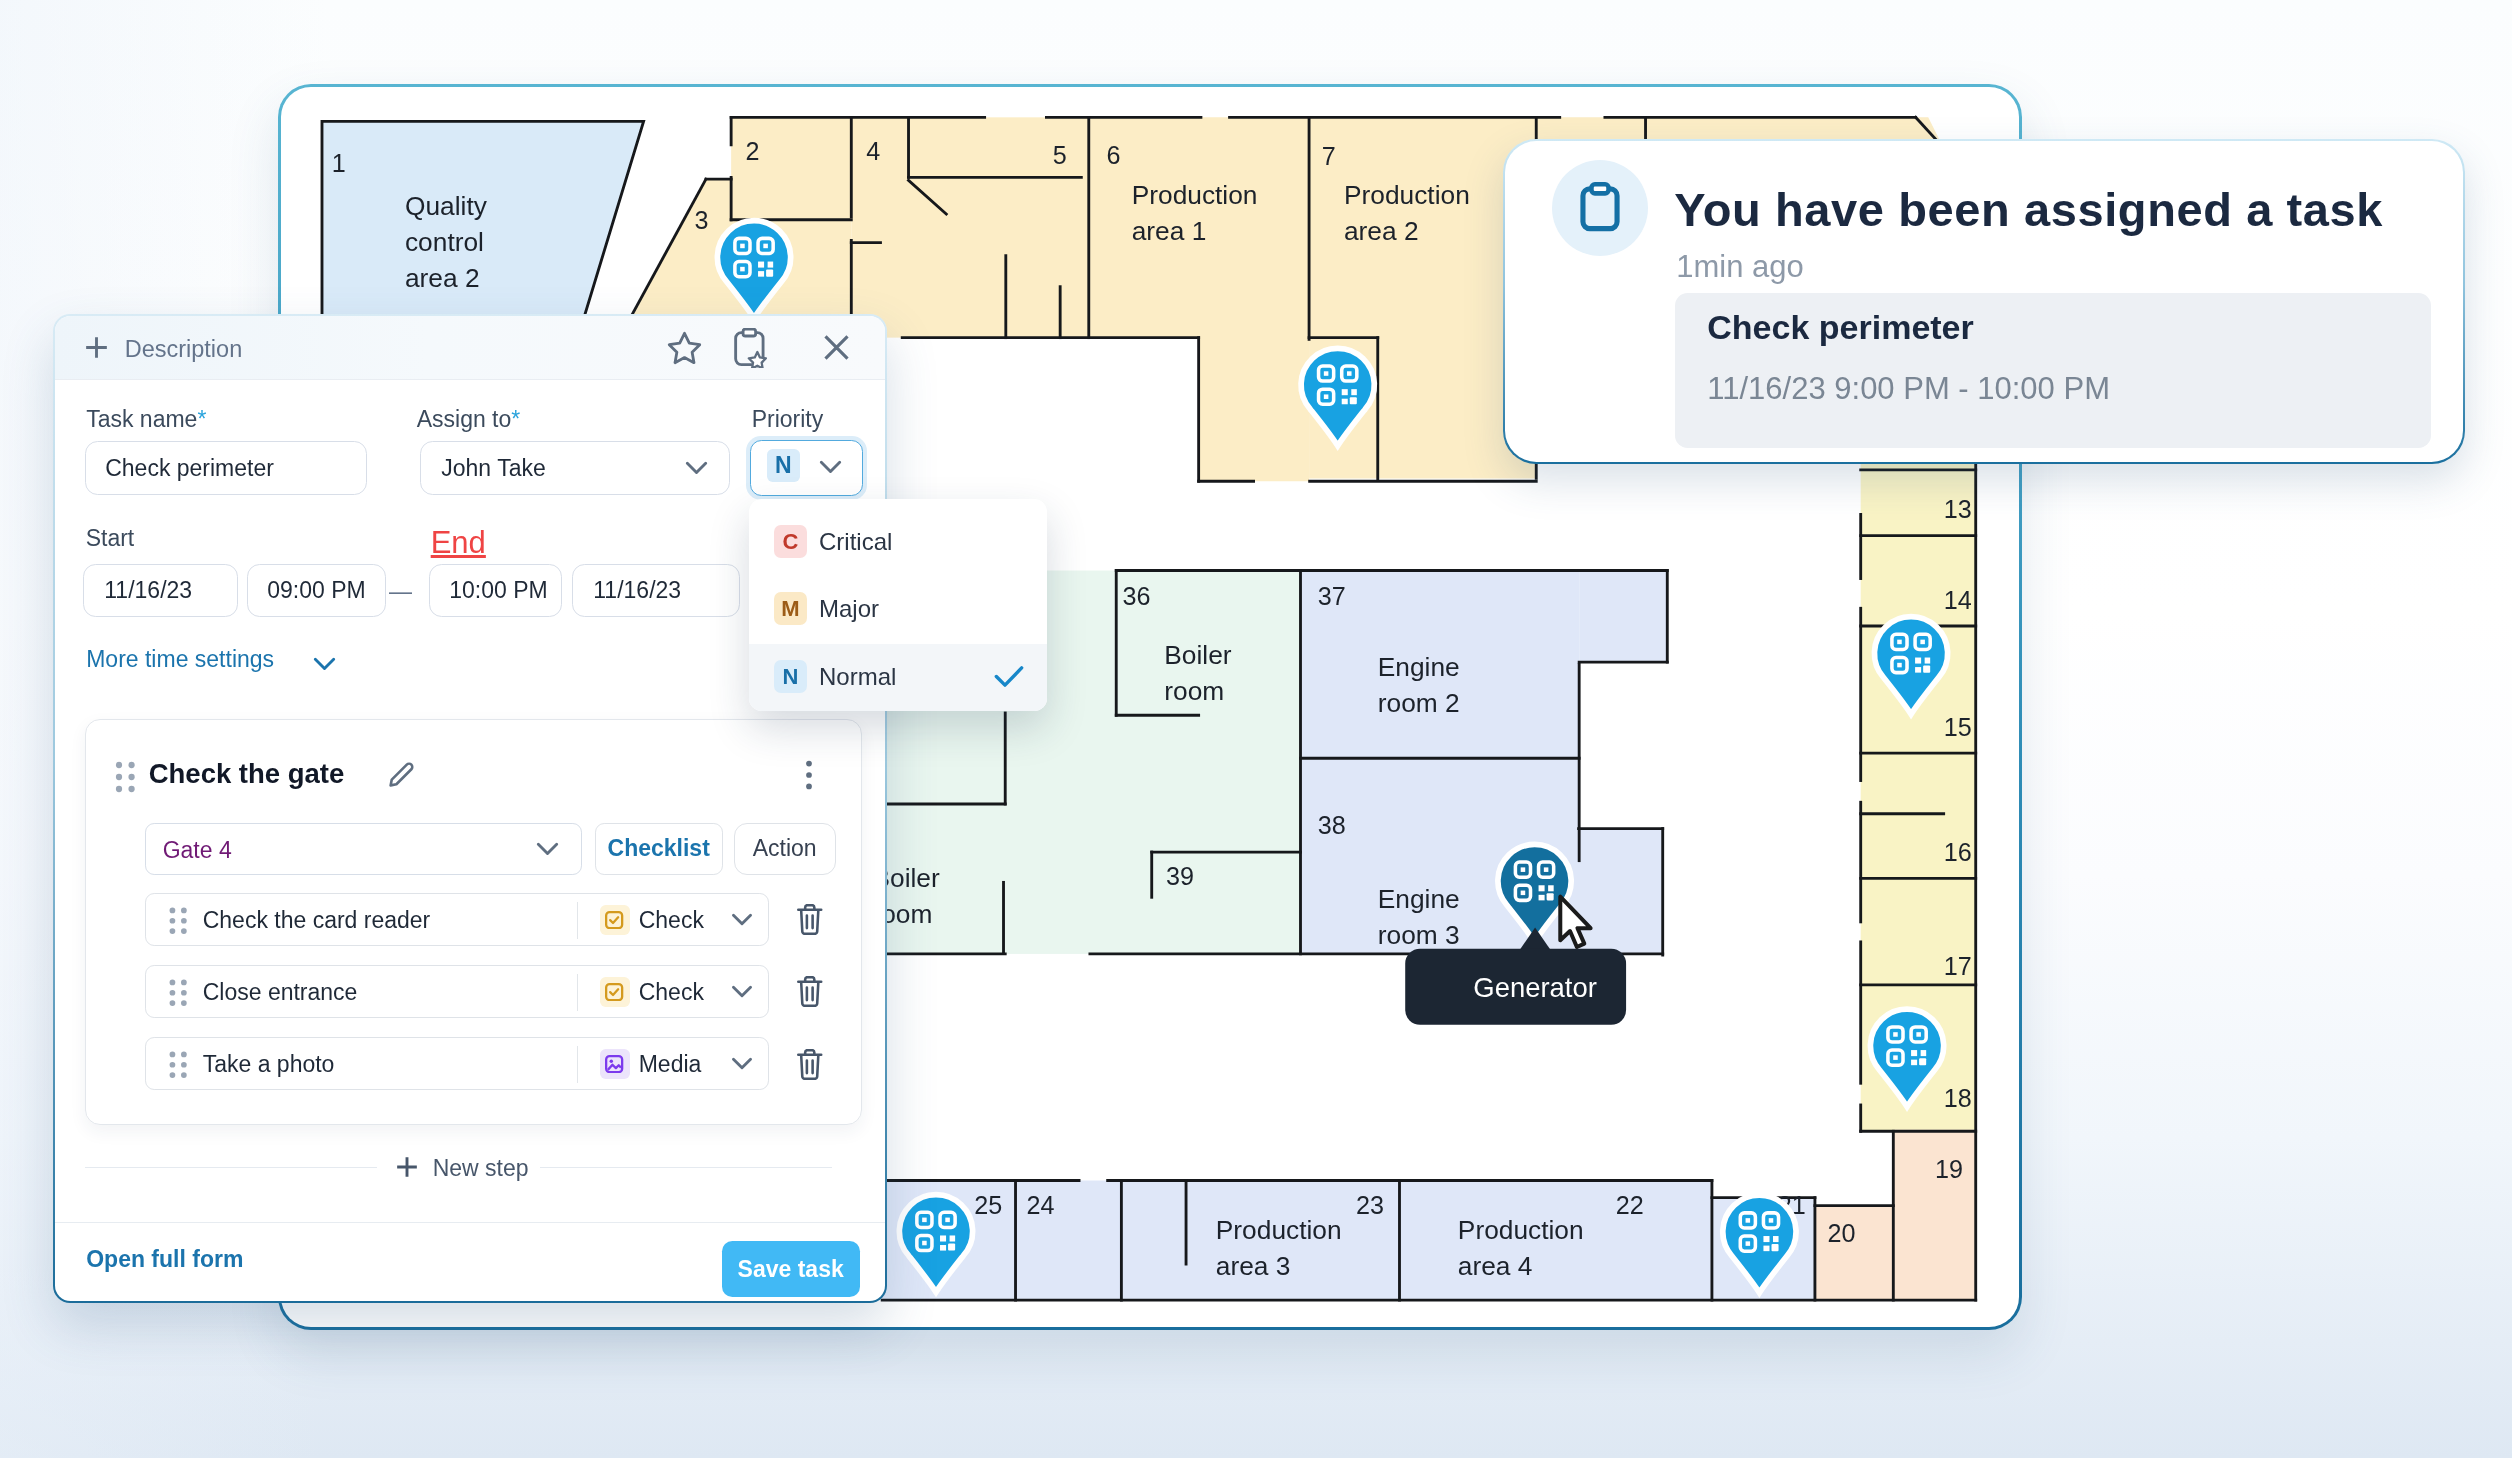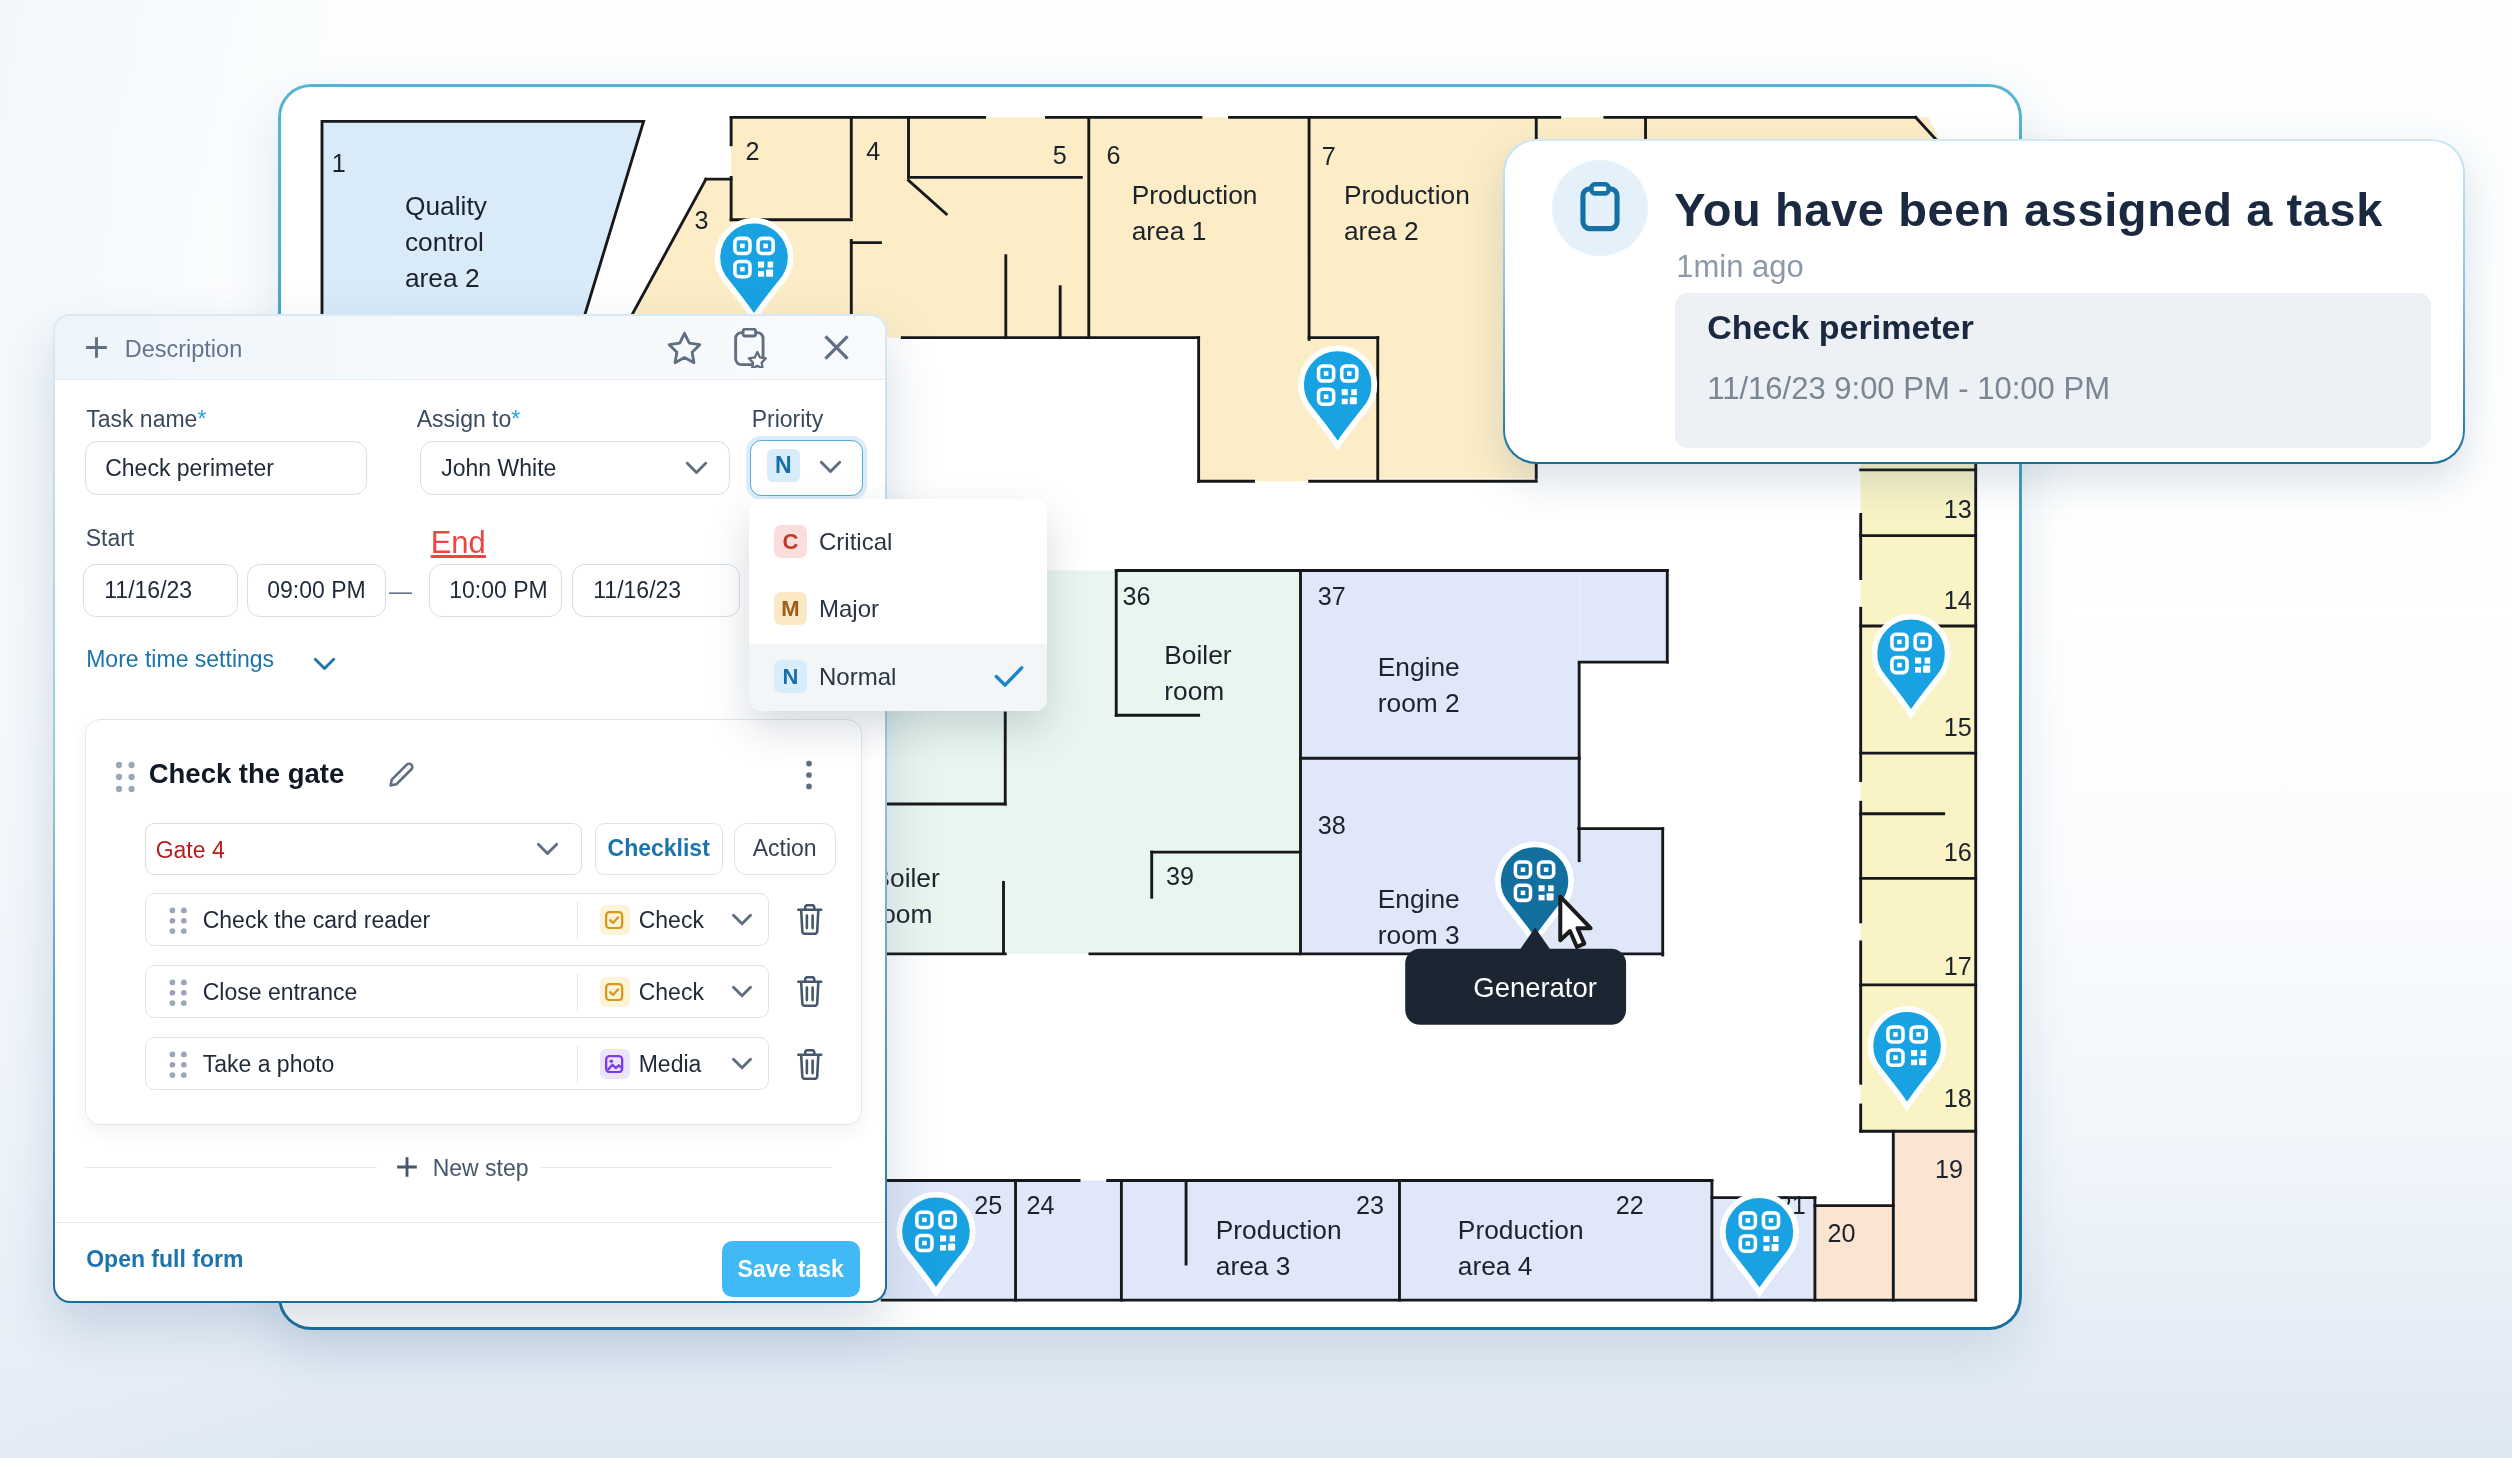--- a/index.html
+++ b/index.html
@@ -362,21 +362,21 @@
 
     <div class="abs" style="left:31.5px; top:90px; font-size:23px; color:#3b4a5c;">Task name<span style="color:#2aa3dc">*</span></div>
 
     <div class="abs" style="left:30px; top:125px; width:282px; height:54px; border:1.7px solid #d8dee8; border-radius:12.6px;">
       <div class="abs" style="left:19.5px; top:13px; font-size:23px; color:#1f2937;">Check perimeter</div>
     </div>
 
     <div class="abs" style="left:362px; top:90px; font-size:23px; color:#3b4a5c;">Assign to<span style="color:#2aa3dc">*</span></div>
 
     <div class="abs" style="left:365px; top:125px; width:310px; height:54px; border:1.7px solid #d8dee8; border-radius:12.6px;">
-      <div class="abs" style="left:20.6px; top:13px; font-size:23px; color:#1f2937;">John White</div>
+      <div class="abs" style="left:20.6px; top:13px; font-size:23px; color:#1f2937;">John Take</div>
       <svg class="abs" style="left:264px; top:19.5px;" width="23" height="15" viewBox="0 0 40 26">
           <path d="M4,4 L20,20 L36,4" stroke="#5f6e80" stroke-width="5" fill="none" stroke-linecap="round" stroke-linejoin="round"></path>
         </svg>
     </div>
 
     <div class="abs" style="left:697px; top:90px; font-size:23px; color:#3b4a5c;">Priority</div>
 
     <div class="abs" style="left:691px; top:120px; width:121px; height:64px; border-radius:15px; background:#dcedf9;">
       <div class="abs" style="left:4px; top:4px; width:113px; height:56px; background:#ffffff; border:1.7px solid #52aade; border-radius:11.4px;">
         <div class="abs" style="left:16px; top:8px; width:33px; height:33px; background:#d9ecfa; border-radius:5.7px; text-align:center;">
@@ -432,21 +432,21 @@
         <path d="M8,44 L10,34 L36,8 C38,6 42,6 44,8 C46,10 46,14 44,16 L18,42 L8,44 Z" fill="none" stroke="#5f6e80" stroke-width="4.5" stroke-linejoin="round"></path>
       </svg>
 
       <svg class="abs" style="left:719px; top:40px;" width="8" height="30" viewBox="0 0 14 52" fill="#5f6e80">
         <circle cx="7" cy="6" r="5"></circle>
           <circle cx="7" cy="26" r="5"></circle>
           <circle cx="7" cy="46" r="5"></circle>
       </svg>
 
       <div class="abs" style="left:59px; top:103px; width:437px; height:52px; border:1.1px solid #d7dee8; border-radius:9.2px;">
-        <div class="abs" style="left:10px; top:13.7px; font-size:23px; color:#b91c1c;">Gate 4</div>
+        <div class="abs" style="left:17px; top:13.7px; font-size:23px; color:#701a75;">Gate 4</div>
         <svg class="abs" style="left:390px; top:18.3px;" width="23" height="15" viewBox="0 0 40 26">
             <path d="M4,4 L20,20 L36,4" stroke="#5f6e80" stroke-width="5" fill="none" stroke-linecap="round" stroke-linejoin="round"></path>
           </svg>
       </div>
 
       <div class="abs" style="left:509px; top:103px; width:128px; height:52px; border:1.1px solid #dfe3e8; border-radius:9.2px; text-align:center;">
         <span style="font-size:23px; font-weight:bold; color:#1b74ad; line-height:49px;">Checklist</span>
       </div>
 
       <div class="abs" style="left:648px; top:103px; width:102px; height:52px; border:1.1px solid #dfe3e8; border-radius:13px; text-align:center;">

